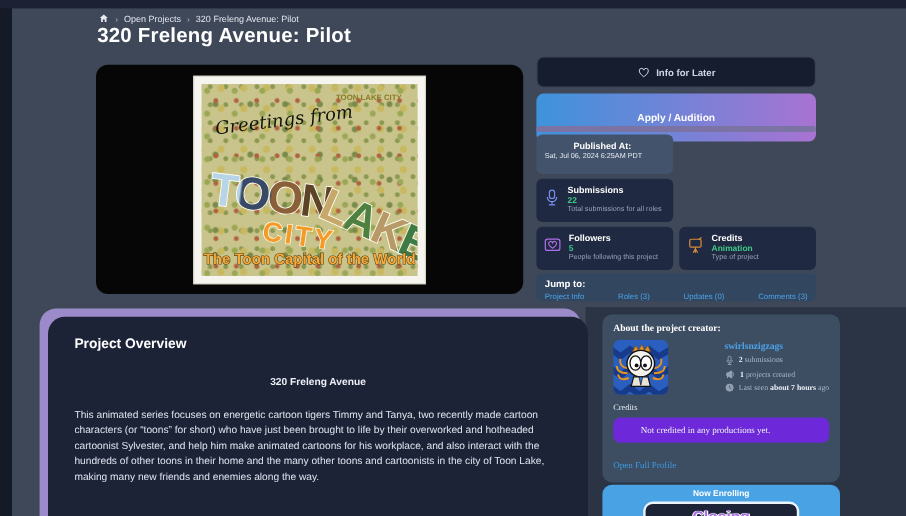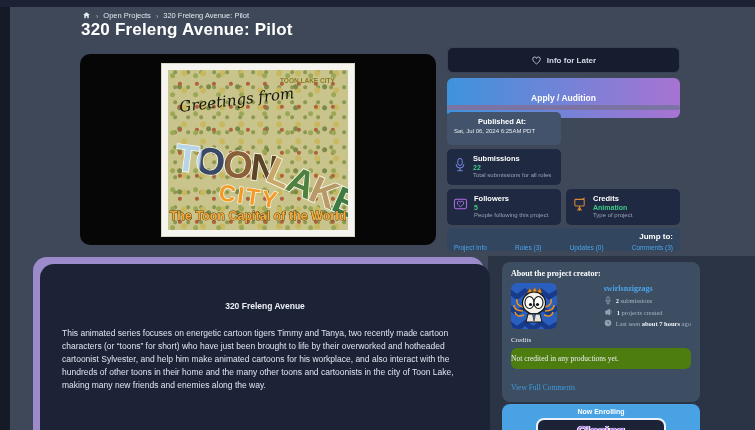--- a/index.html
+++ b/index.html
@@ -49,21 +49,21 @@
   .date-card { background:#43536b; border-radius:5px; padding:5px 7px; min-height:33px; }
   .date-card .lbl { font-size:7.5px; font-weight:bold;padding-left:24px; }
   .date-card .val { font-size:6px; color:#e4e9f1; margin-top:2px; }
   .date-card .note { font-size:6px; font-weight:bold; color:#3fcb87; margin-top:1px; }
   .stat-card { background:#1f2941; border-radius:5px; padding:5px 6px; min-height:36px; display:flex; gap:6px; align-items:flex-start; }
   .stat-card svg { flex:0 0 auto; margin-top:3px; }
   .stat-card .lbl { font-size:7.5px; font-weight:bold; }
   .stat-card .val { font-size:7px; font-weight:bold; color:#3fcb87; margin-top:1px; }
   .stat-card .sub { font-size:6px; color:#97a2b5; margin-top:1px; }
 
-  .jump { position:absolute; left:447px; top:228px; width:233px; background:#32465f; border-radius:4px; padding:4px 7px 0; z-index:6;text-align:right; }
+  .jump { position:absolute; left:447px; top:228px; width:233px; background:#32465f; border-radius:4px; padding:4px 7px 0; z-index:6; }
   .jump .lbl { font-size:8px; font-weight:bold; }
   .jump .links { display:flex; justify-content:space-between; margin-top:3px; }
   .jump .links span { font-size:6.5px; color:#4da3e8; cursor:pointer; }
 
   
   .overview-purple { position:absolute; left:33px; top:257px; width:451px; height:200px; background:#9c8bcb; border-radius:14px; z-index:2; }
   .overview-panel { position:absolute; left:40px; top:264px; width:450px; height:200px; background:#1c2337; border-radius:14px; padding:17px 22px; z-index:3; }
   .overview-panel h2 { font-size:11.5px; font-weight:bold; }
   .overview-panel h3 { font-size:8.5px; font-weight:bold; margin-top:20px; color:#edf0f6;text-align:center; }
   .overview-panel p { font-size:8.5px; line-height:13px; color:#dfe4ee; margin-top:16px; }
@@ -72,21 +72,21 @@
   .br-bg { position:absolute; left:488px; top:256px; width:267px; height:174px; background:#2b3444; z-index:1; }
   .about { position:absolute; left:502px; top:262px; width:198px; height:140px; background:#3d4e63; border-radius:8px; padding:7px 9px; z-index:3;font-family:Liberation Serif, serif; }
   .about .title { font-size:8px; font-weight:bold; }
   .about .row-flex { display:flex; margin-top:5px; gap:8px;justify-content:space-between; }
   .avatar { width:46px; height:46px; border-radius:6px; overflow:hidden; flex:0 0 auto; cursor:pointer; }
   .creator-info { padding-top:1px; }
   .username { font-size:8px; font-weight:bold; color:#4da3e8; cursor:pointer; }
   .cstat { display:flex; align-items:center; gap:4px; font-size:6.5px; color:#a8b4c4; margin-top:3px; }
   .cstat b { color:#eef1f6; }
   .credits-lbl { font-size:7px; color:#e8ecf2; margin-top:7px; }
-  .credits-box { background:#4d7c0f; border-radius:6px; padding:6px 0; font-size:7.5px; color:#eef1f6; margin-top:4px; }
+  .credits-box { background:#6d28d9; border-radius:6px; padding:6px 23px; font-size:7.5px; color:#eef1f6; margin-top:4px; }
   .view-profile { font-size:7.5px; color:#3d9ae0; margin-top:14px; cursor:pointer; }
 
   .ad { position:absolute; left:502px; top:404px; width:198px; height:40px; background:#48a2e4; border-radius:8px 8px 0 0; text-align:center; padding-top:4px; z-index:3; }
   .ad .ad-title { font-size:7px; font-weight:bold; color:#fff; }
   .brand-box { margin:3px auto 0; width:130px; height:24px; background:#1c2337; border:2px solid #eaf3fb; border-radius:8px; display:flex; align-items:center; justify-content:center; }
   .brand-text { font-size:13px; font-weight:bold; color:#a86fe8; text-shadow:0 0 1px #fff, 0 1px 0 #fff, 1px 0 0 #fff, -1px 0 0 #fff; }
 </style>
 </head>
 <body>
 
@@ -203,20 +203,21 @@
   <div class="links">
     <span>Project Info</span>
     <span>Roles (3)</span>
     <span>Updates (0)</span>
     <span>Comments (3)</span>
   </div>
 </div>
 
 <div class="overview-purple"></div>
 <div class="overview-panel">
+  <h2>Project Overview</h2>
   <h3>320 Freleng Avenue</h3>
   <p>This animated series focuses on energetic cartoon tigers Timmy and Tanya, two recently made cartoon characters (or “toons” for short) who have just been brought to life by their overworked and hotheaded cartoonist Sylvester, and help him make animated cartoons for his workplace, and also interact with the hundreds of other toons in their home and the many other toons and cartoonists in the city of Toon Lake, making many new friends and enemies along the way.</p>
 </div>
 
 <div class="br-bg"></div>
 
 <div class="about">
   <div class="title">About the project creator:</div>
   <div class="row-flex">
     <div class="avatar">
@@ -258,21 +259,21 @@
         <svg width="8" height="8" viewBox="0 0 16 16">
             <circle cx="8" cy="8" r="6.5" fill="#93a0b2"></circle>
             <path d="M8 4.5 V8 l2.5 2" fill="none" stroke="#3d4e63" stroke-width="1.4"></path>
           </svg>
         <span><span>Last seen</span> <b>about 7 hours</b> <span>ago</span></span>
       </div>
     </div>
   </div>
   <div class="credits-lbl">Credits</div>
   <div class="credits-box">Not credited in any productions yet.</div>
-  <div class="view-profile">View Full Comments</div>
+  <div class="view-profile">Open Full Profile</div>
 </div>
 
 <div class="ad">
   <div class="ad-title">Now Enrolling</div>
   <div class="brand-box">
     <span class="brand-text">Closing</span>
   </div>
 </div>
 
 </body></html>

